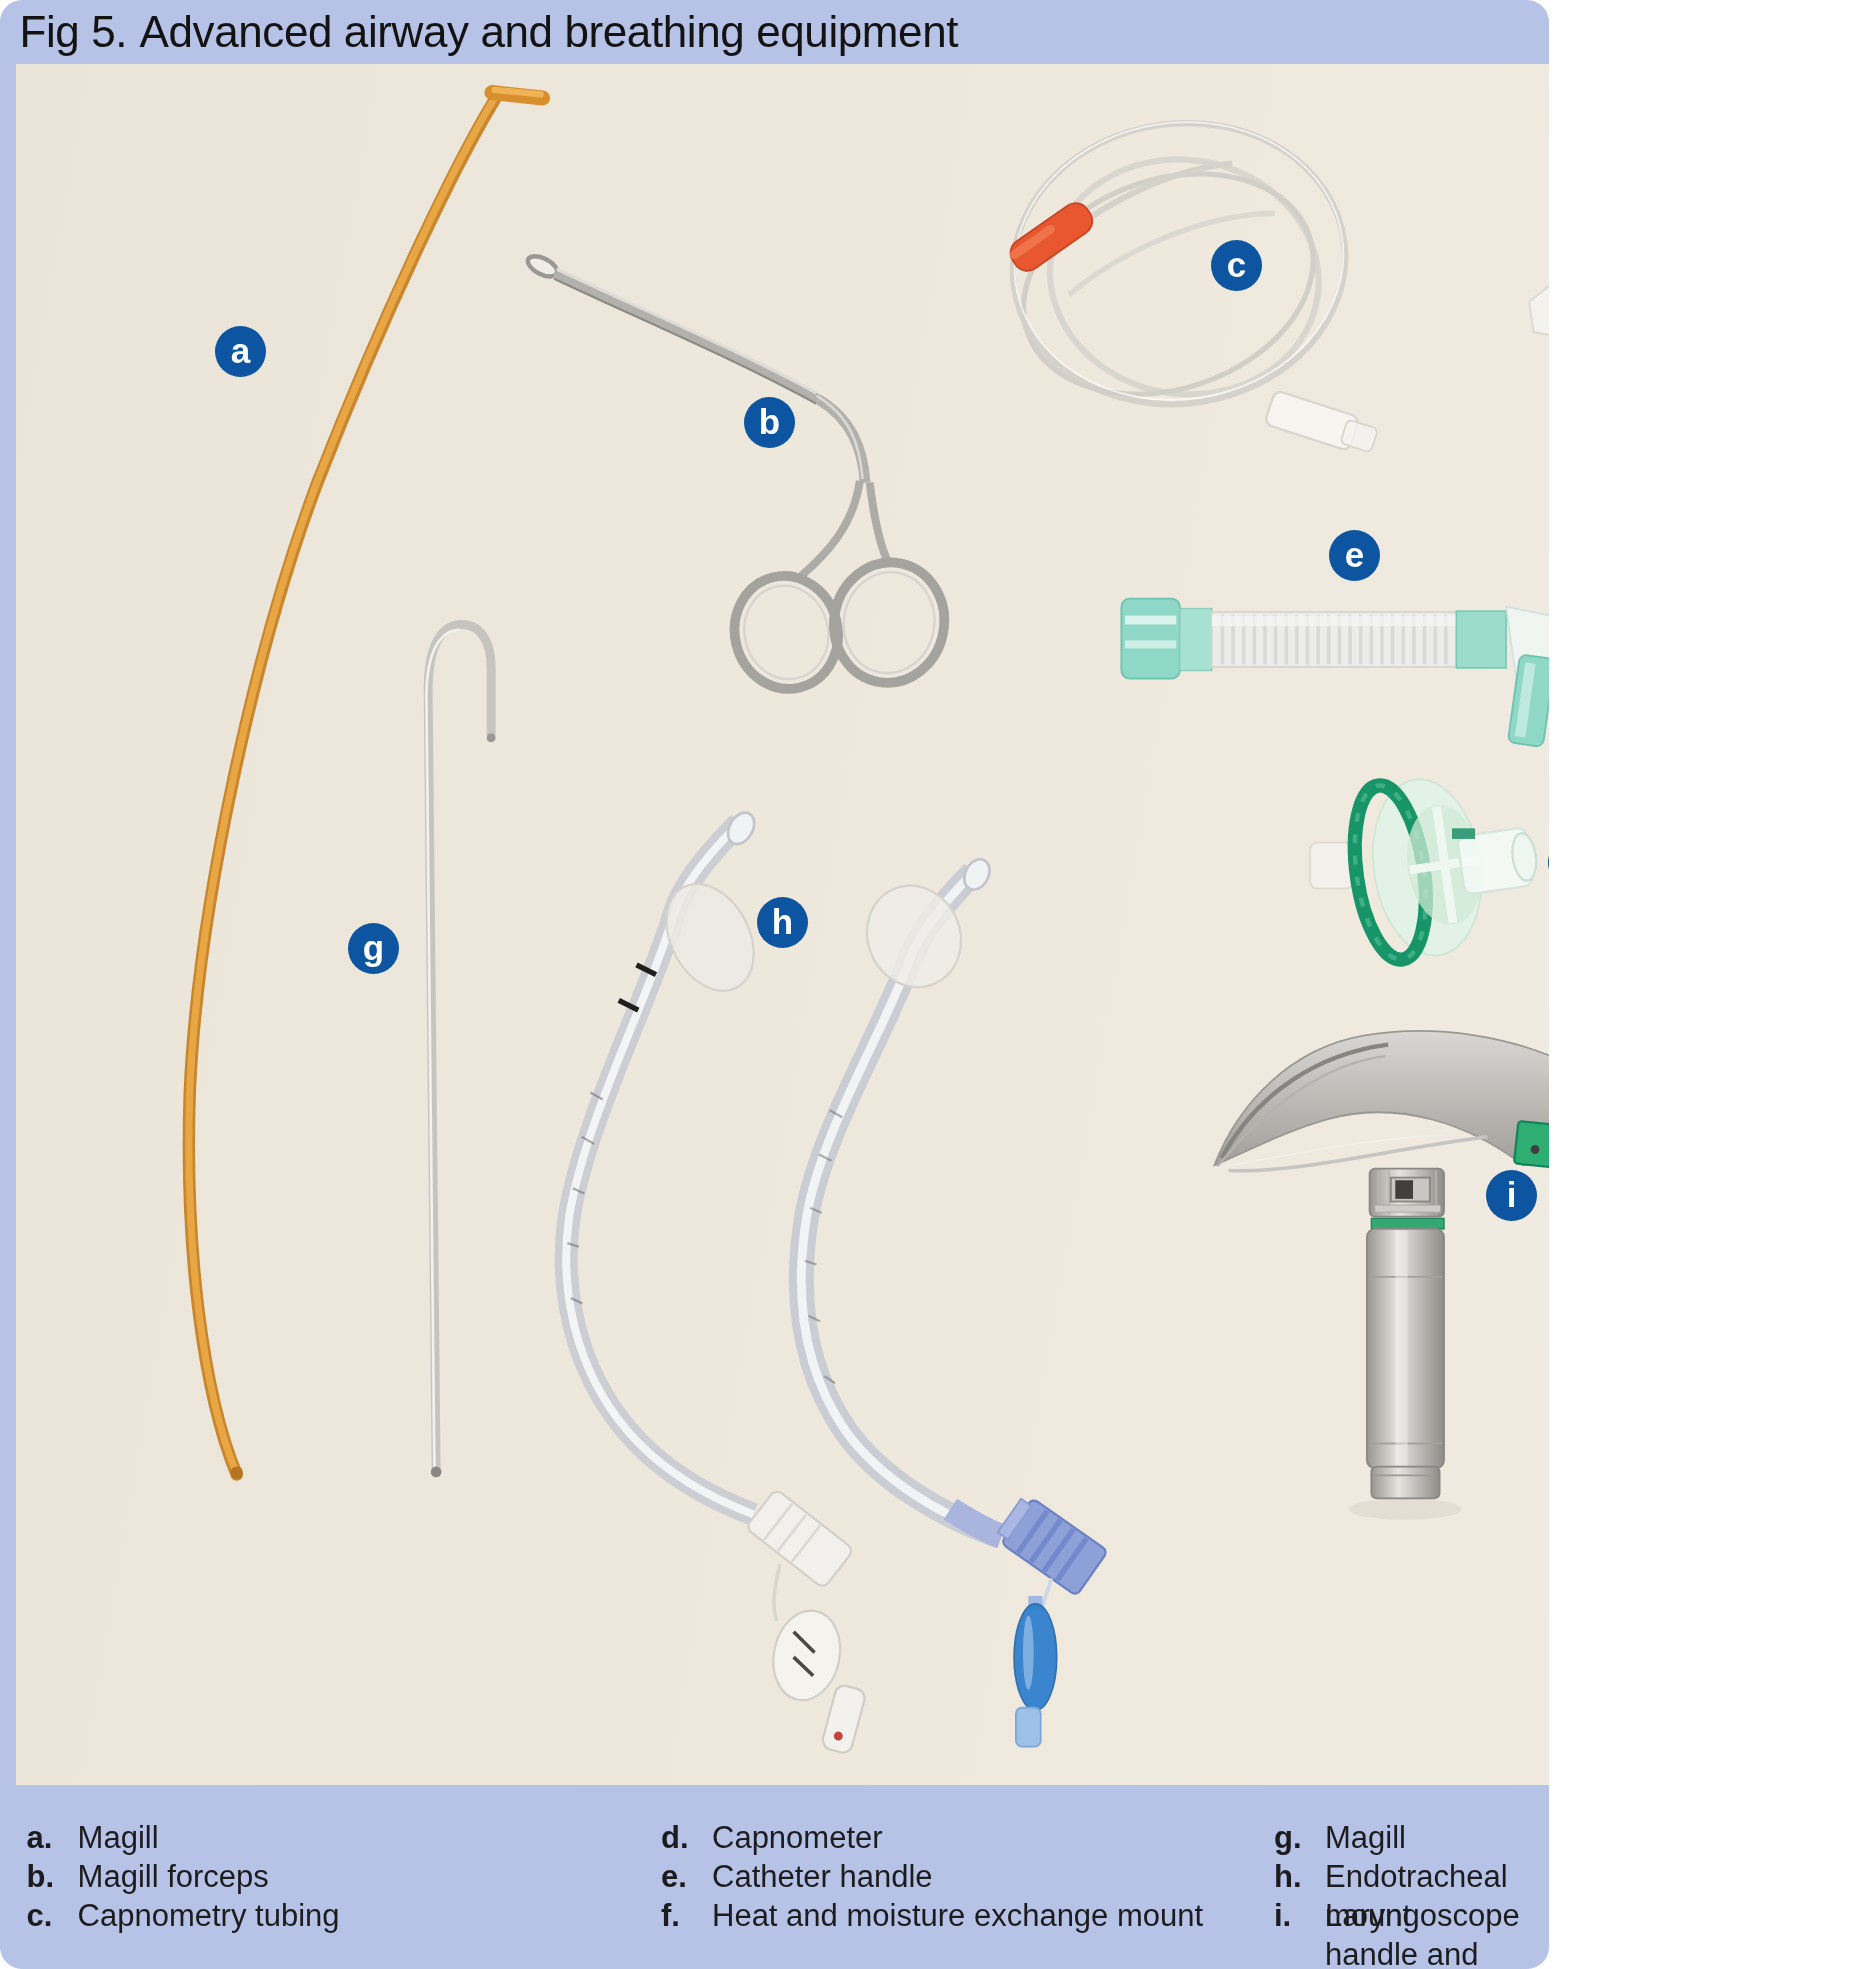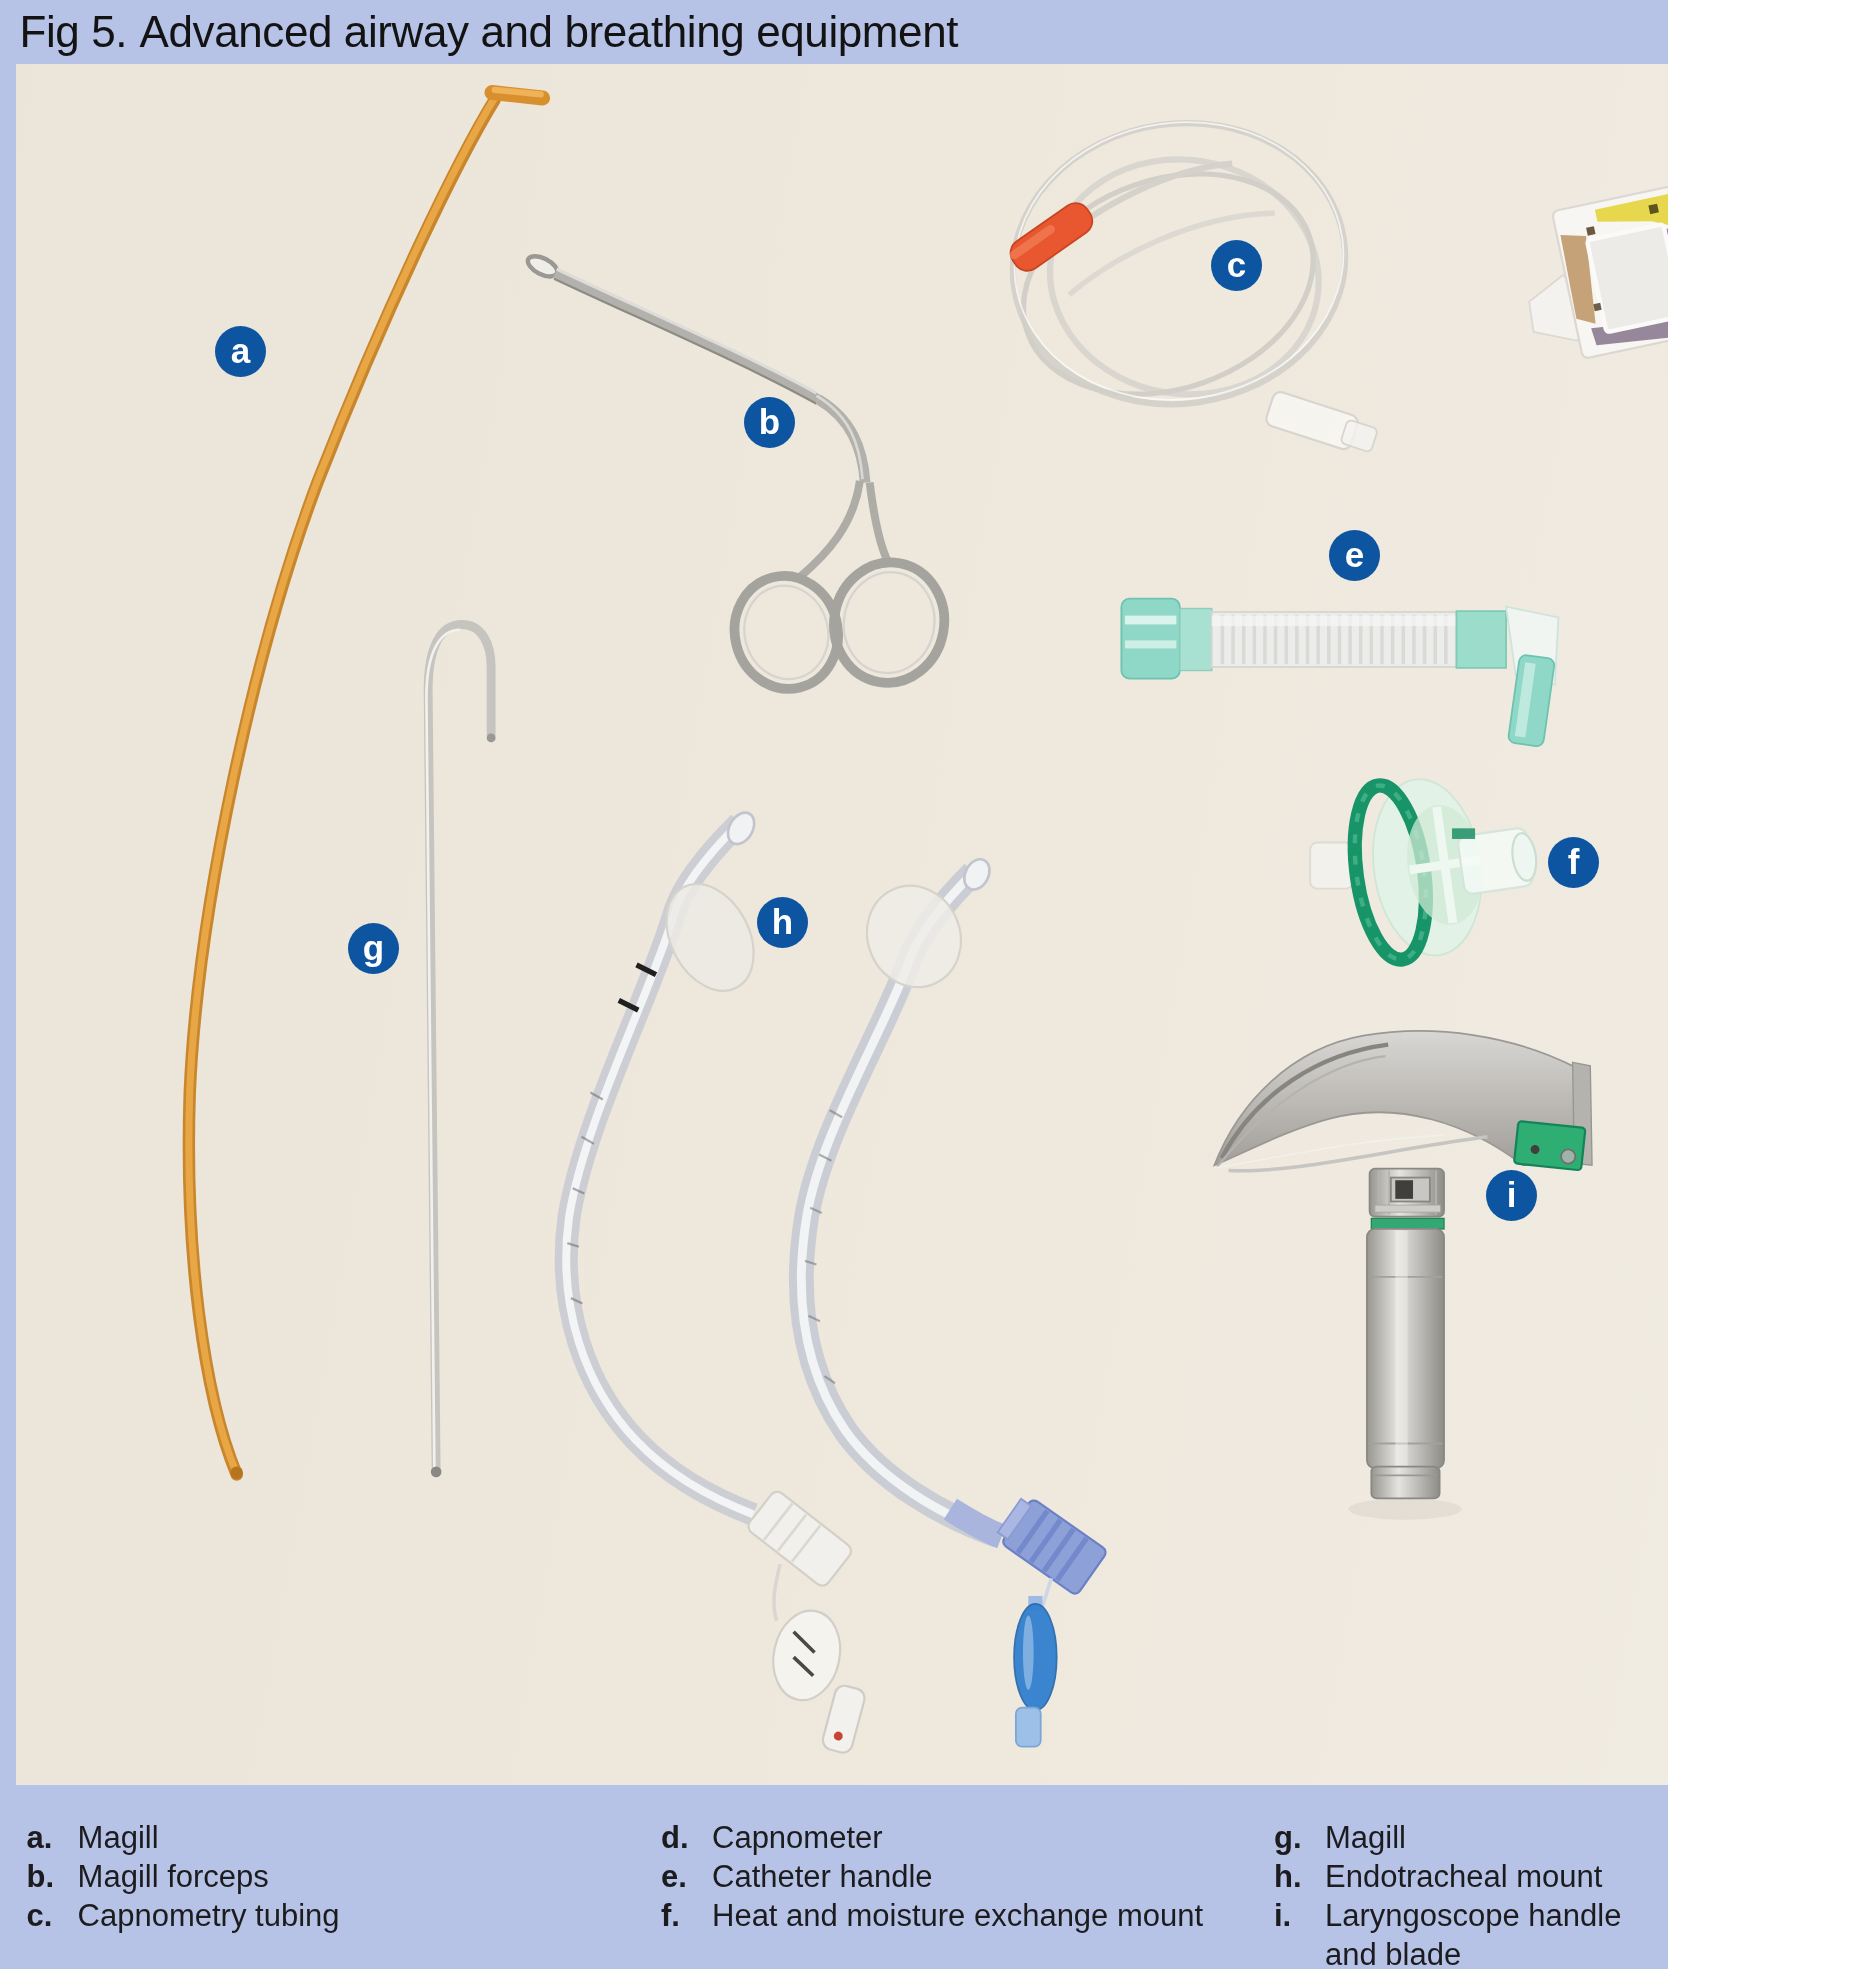--- a/index.html
+++ b/index.html
@@ -1,19 +1,20 @@
 <!DOCTYPE html>
 <html style="font-size:14px"><head>
 <meta charset="utf-8">
 <style>
   html,body{margin:0;padding:0;}
   .page{
-    position:relative;width:1668px;height:1969px;
+    position:relative;width:1549px;height:1969px;
     background:#b6c2e6;overflow:hidden;
     font-family:"Liberation Sans",sans-serif;
+    border-radius:22px;
   }
   .title-bar{
     position:absolute;left:19.5px;top:0;height:64px;right:0;
     display:flex;align-items:center;color:#131313;
     font-size:44px;letter-spacing:-0.4px;white-space:pre;
   }
   .title-fig{font-weight:400;}
   .title-main{font-weight:400;margin-left:12.4px;}
   .photo{
     position:absolute;left:16px;top:64px;width:1842px;height:1721px;

